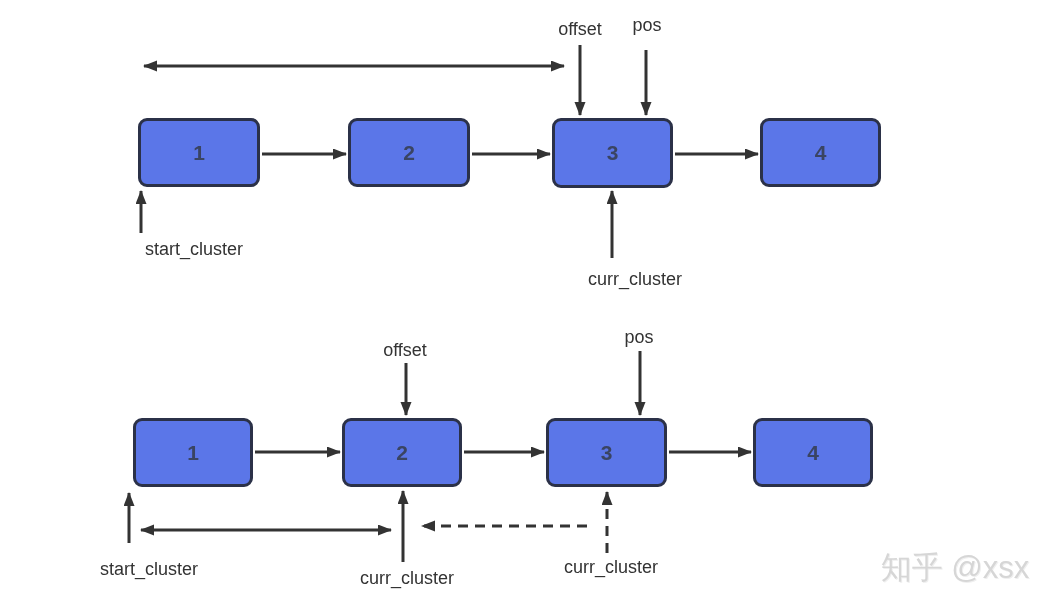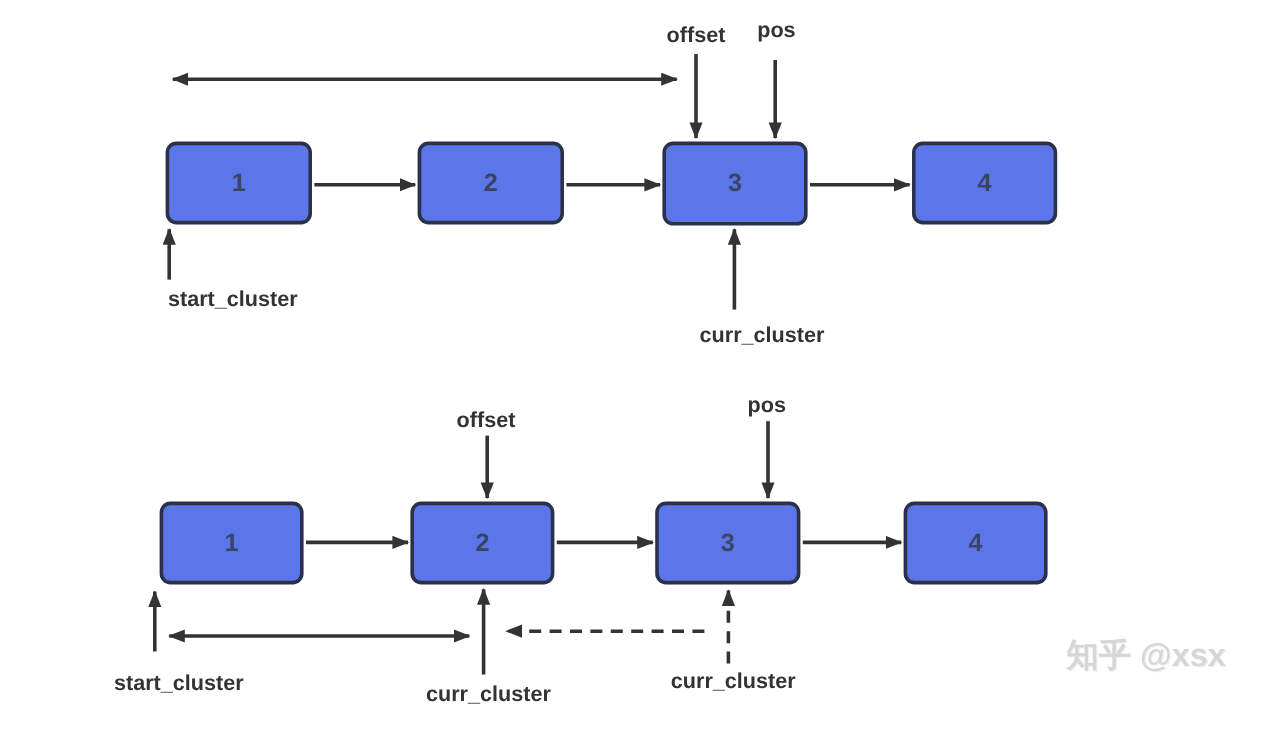--- a/index.html
+++ b/index.html
@@ -47,41 +47,41 @@
   .t-box-3 { left: 552px; top: 118px; width: 121px; height: 70px; }
   .t-box-4 { left: 760px; top: 118px; width: 121px; height: 69px; }
   
   .b-box-1 { left: 133px; top: 418px; width: 120px; height: 69px; }
   .b-box-2 { left: 342px; top: 418px; width: 120px; height: 69px; }
   .b-box-3 { left: 546px; top: 418px; width: 121px; height: 69px; }
   .b-box-4 { left: 753px; top: 418px; width: 120px; height: 69px; }
   .lbl {
     position: absolute;
     transform: translateX(-50%);
-    font-weight: bold;
+    font-weight: normal;
     font-size: 18px;
     color: var(--label, #333333);
     white-space: nowrap;
     line-height: 1.1;
   }
   .t-offset-lbl       { left: 580px; top: 20px; }
   .t-pos-lbl          { left: 647px; top: 16px; }
   .t-start-lbl        { left: 194px; top: 240px; }
   .t-curr-lbl         { left: 635px; top: 270px; }
   .b-offset-lbl       { left: 405px; top: 341px; }
   .b-pos-lbl          { left: 639px; top: 328px; }
   .b-start-lbl        { left: 149px; top: 560px; }
   .b-curr-mid-lbl     { left: 407px; top: 569px; }
   .b-curr-right-lbl   { left: 611px; top: 558px; }
   .watermark {
     position: absolute;
-    left: 955px; top: 528px;
+    left: 955px; top: 547px;
     transform: translateX(-50%);
-    font-size: 27px;
-    font-weight: bold;
+    font-size: 31px;
+    font-weight: normal;
     color: var(--watermark, #d6d6d6);
     text-shadow: 1px 1px 0 #efefef;
     white-space: nowrap;
   }
 </style>
 </head>
 <body>
 
 <div class="canvas">
 

